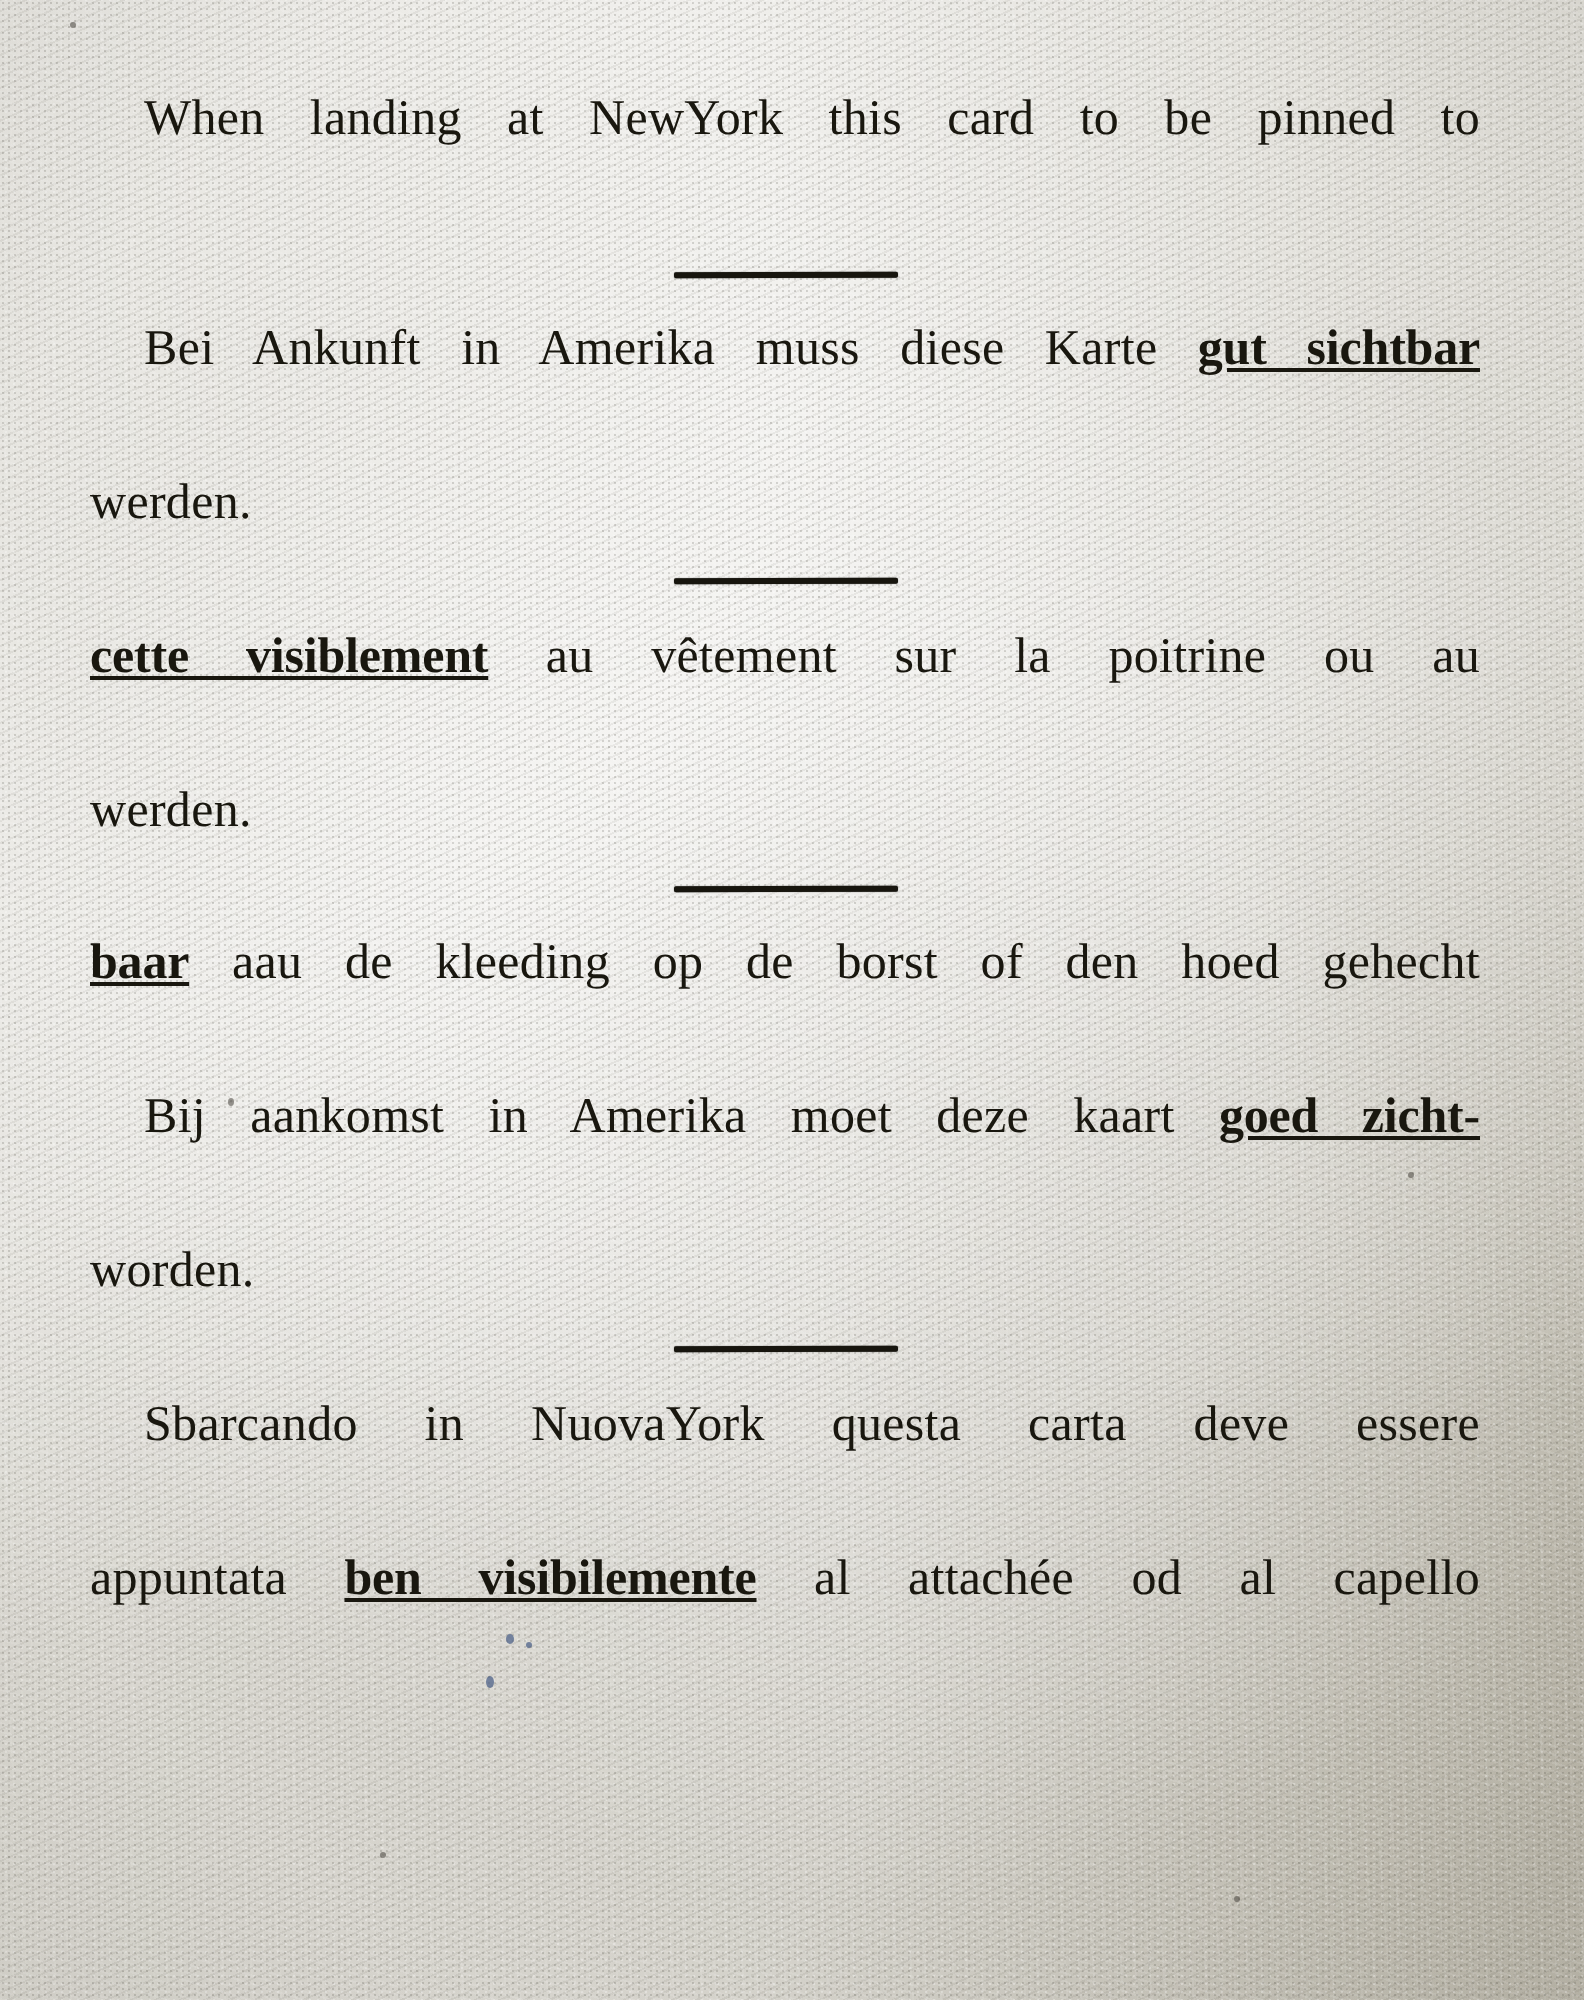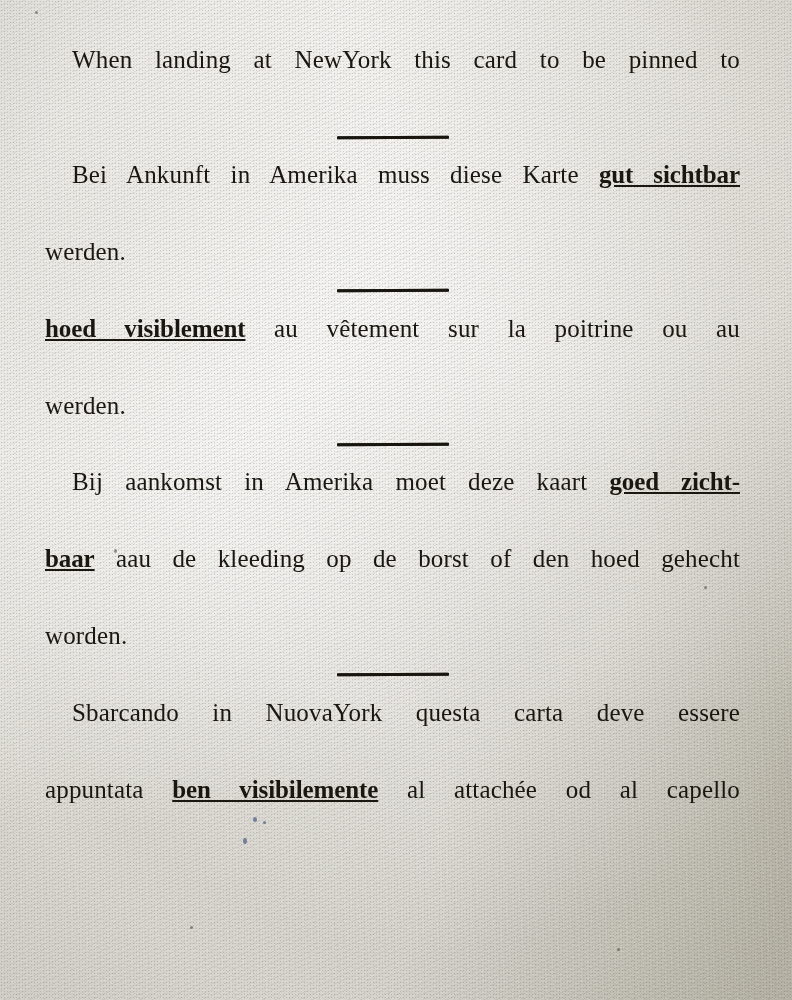--- a/index.html
+++ b/index.html
@@ -168,31 +168,31 @@
     <p class="block">
       <span class="ln first just"><span>Bei Ankunft in Amerika muss diese Karte </span><b>gut sichtbar</b></span>
       <span class="ln">werden.</span>
     </p>
 
     <div class="rule-wrap">
         <span class="rule"></span>
       </div>
 
     <p class="block">
-      <span class="ln just"><b>hoed visiblement</b><span> au vêtement sur la poitrine ou au</span></span>
+      <span class="ln just"><b>cette visiblement</b><span> au vêtement sur la poitrine ou au</span></span>
       <span class="ln">werden.</span>
     </p>
 
     <div class="rule-wrap">
         <span class="rule"></span>
       </div>
 
     <p class="block">
+      <span class="ln just"><b>baar</b><span> aau de kleeding op de borst of den hoed gehecht</span></span>
       <span class="ln first just"><span>Bij aankomst in Amerika moet deze kaart </span><b>goed zicht-</b></span>
-      <span class="ln just"><b>baar</b><span> aau de kleeding op de borst of den hoed gehecht</span></span>
       <span class="ln">worden.</span>
     </p>
 
     <div class="rule-wrap">
         <span class="rule"></span>
       </div>
 
     <p class="block">
       <span class="ln first just">Sbarcando in NuovaYork questa carta deve essere</span>
       <span class="ln just"><span>appuntata </span><b>ben visibilemente</b><span> al attachée od al capello</span></span>

